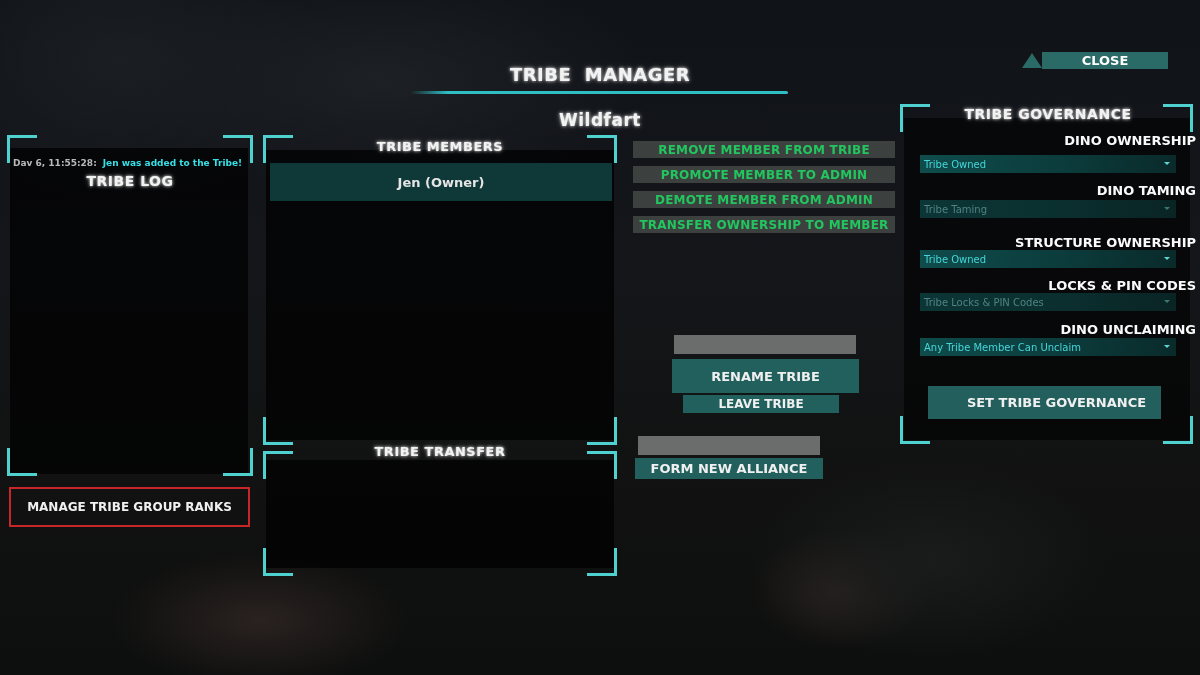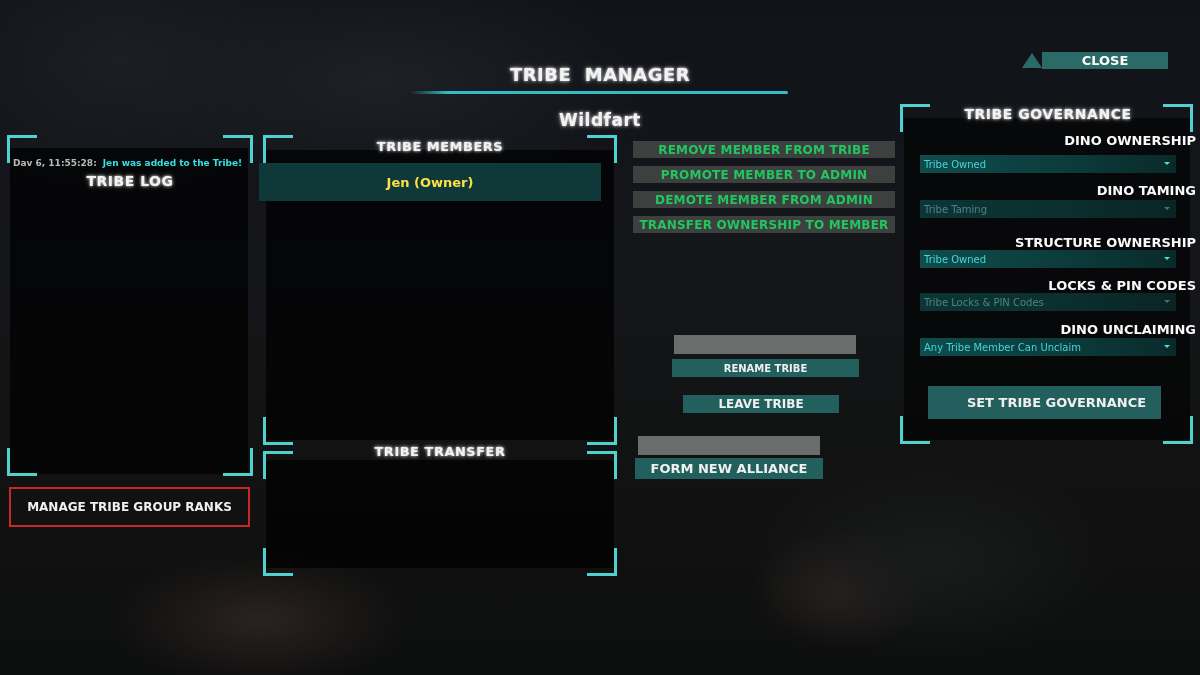--- a/index.html
+++ b/index.html
@@ -56,22 +56,22 @@
   .panel-bg { position: absolute; background: rgba(0,0,0,0.72); }
   .panel-head { position: absolute; text-align: center; font-size: 14px; }
 
   
   #log-line { left: 13px; top: 158px; font-size: 9px; font-weight: bold; white-space: nowrap; }
   #log-line .ts { color: #b9b9b9; }
   #log-line .msg { color: #36e0e6; margin-left: 6px; }
 
   
   #member-row {
-    left: 259px; top: 163px; width: 342px; height: 38px;
-    background: #0f3838; color: #fde047; font-size: 13px; font-weight: bold;
+    left: 270px; top: 163px; width: 342px; height: 38px;
+    background: #0f3838; color: #e5e5e5; font-size: 13px; font-weight: bold;
     display: flex; align-items: center; justify-content: center; cursor: pointer;
   }
 
   
   .gbtn {
     position: absolute; left: 633px; width: 262px; height: 17px;
     background: #3c4140; color: #22c55e; font-size: 12px; font-weight: bold;
     display: flex; align-items: center; justify-content: center; white-space: nowrap;
     letter-spacing: 0.2px;
   }
@@ -153,21 +153,21 @@
   <div class="br rb" style="left:587px; top:548px;"></div>
   <div class="panel-head glow-title" style="left:263px; width:354px; top:444px; font-size:13px;">TRIBE  TRANSFER</div>
 </div>
 
 <div class="gbtn" style="top:141px;">REMOVE MEMBER FROM TRIBE</div>
 <div class="gbtn" style="top:166px;">PROMOTE MEMBER TO ADMIN</div>
 <div class="gbtn" style="top:191px;">DEMOTE MEMBER FROM ADMIN</div>
 <div class="gbtn" style="top:216px;">TRANSFER OWNERSHIP TO MEMBER</div>
 
 <input class="inp" style="left: 674px; top: 335px; width: 182px; height: 19px;" value="">
-<div class="tbtn" style="left:672px; top:359px; width:187px; height:18px; font-size:10px;text-align:right;">RENAME TRIBE</div>
+<div class="tbtn" style="left:672px; top:359px; width:187px; height:34px; font-size:13px;text-align:right;">RENAME TRIBE</div>
 <div class="tbtn" style="left:683px; top:395px; width:156px; height:18px; font-size:12px;">LEAVE TRIBE</div>
 <input class="inp" style="left: 638px; top: 436px; width: 182px; height: 19px;" value="">
 <div class="tbtn" style="left:635px; top:458px; width:188px; height:21px; font-size:13px;">FORM NEW ALLIANCE</div>
 
 <div>
   <div class="panel-bg" style="left:904px; top:118px; width:286px; height:322px; background:rgba(0,0,0,0.6);"></div>
   <div class="br tl" style="left:900px; top:104px;"></div>
   <div class="br tr" style="left:1163px; top:104px;"></div>
   <div class="br bl" style="left:900px; top:416px;"></div>
   <div class="br rb" style="left:1163px; top:416px;"></div>

